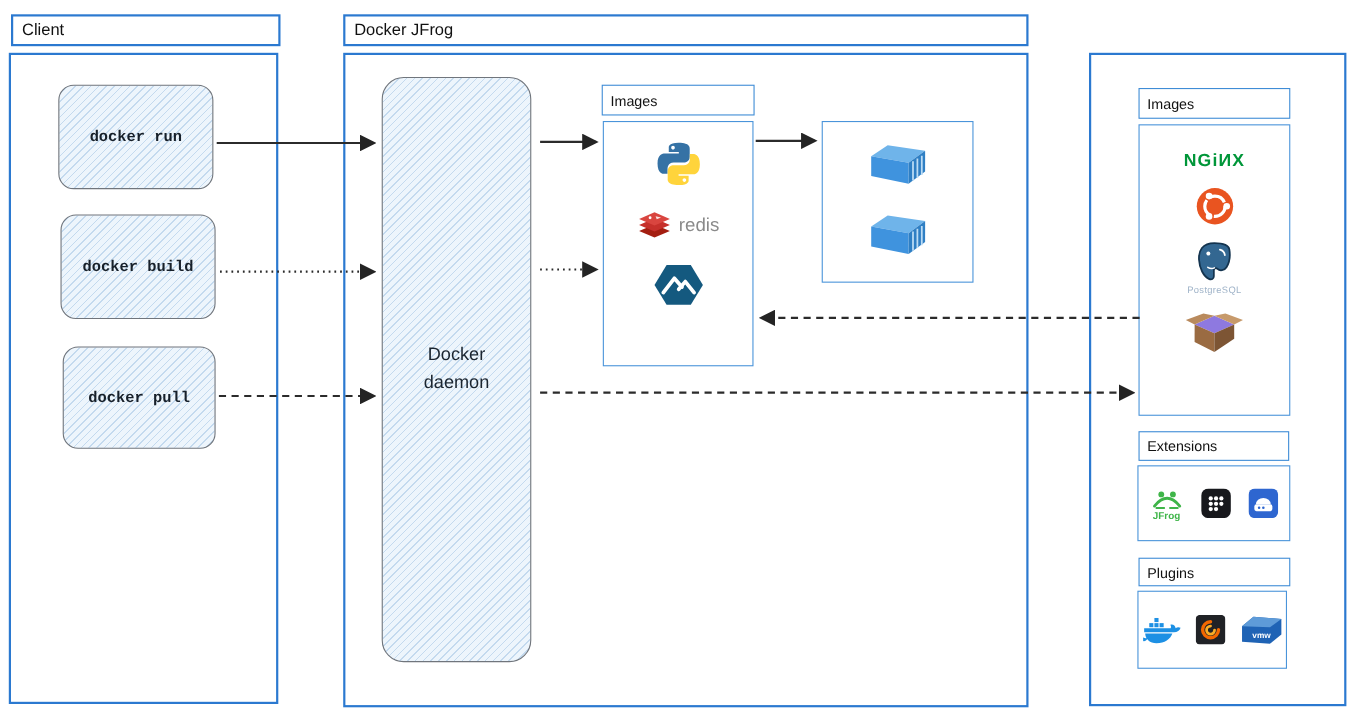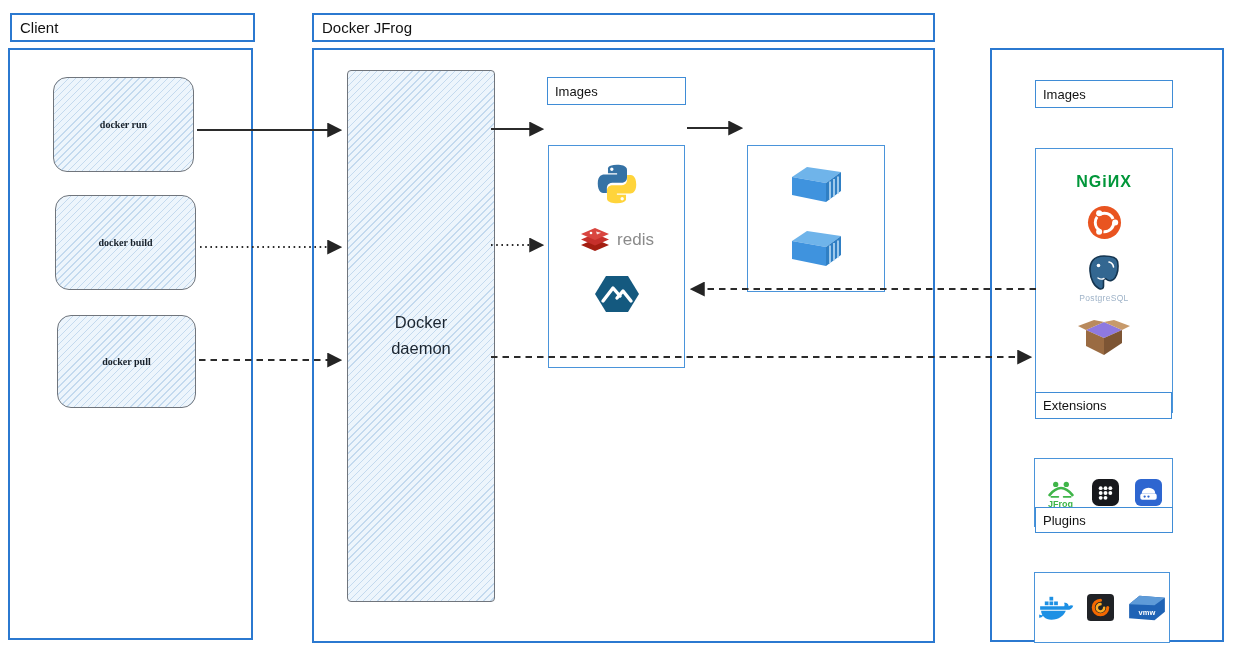--- a/index.html
+++ b/index.html
@@ -4,29 +4,29 @@
 <style>
   * { margin:0; padding:0; box-sizing:border-box; }
   html,body { background:#ffffff; font-family:"Liberation Sans", sans-serif; }
   #canvas { position:relative; width:1233px; height:651px; background:#fff; overflow:hidden; }
 
   .frame      { position:absolute; border:2px solid #2b79d0; background:#fff; }
   .titlebox   { position:absolute; border:2px solid #2b79d0; background:#fff;
                 font-size:15px; color:#111; display:flex; align-items:center; padding-left:8px; }
   .subtitle   { position:absolute; border:1.6px solid #3f8cd6; background:#fff;
                 font-size:13px; color:#111; display:flex; align-items:center; padding-left:7px; }
-  .subbox     { position:absolute; border:1.6px solid #4a94da; background:#fff;margin-top:35px; }
+  .subbox     { position:absolute; border:1.6px solid #4a94da; background:#fff; }
 
   .sketch { position:absolute;
             background-color:#edf5fc;
             background-image:repeating-linear-gradient(135deg, rgba(108,160,210,0.32) 0px,
                              rgba(108,160,210,0.32) 1px, transparent 1px, transparent 5px);
             border:1.6px solid #70757c; border-radius:14px;
             display:flex; align-items:center; justify-content:center; }
-  .cmd-label { font-family:Liberation Serif, serif; font-size:10px; font-weight:600; color:#17202a; }
+  .cmd-label { font-family:Liberation Mono, monospace; font-size:14px; font-weight:600; color:#17202a; }
   .daemon-label { font-size:16.5px; color:#1b2530; text-align:center; line-height:1.55; width:90px; }
 
   .col { display:flex; flex-direction:column; align-items:center; }
   .row { display:flex; flex-direction:row; align-items:center; justify-content:center; }
 
   .redis-row { display:flex; align-items:center; gap:6px; }
   .redis-text { font-size:17px; color:#8a8a8a; }
   .nginx-word { font-size:16px; font-weight:800; color:#009639; letter-spacing:1px; }
   .pg-label { font-size:8.5px; color:#9fb3c8; margin-top:1px; letter-spacing:0.3px; }
   .jfrog-label { font-size:9px; font-weight:700; color:#3fb549; line-height:1; }
@@ -51,21 +51,21 @@
   </div>
   <div class="sketch" style="left:57px;top:315px;width:139px;height:93px">
     <span class="cmd-label">docker pull</span>
   </div>
 
   <div class="titlebox" style="left:312px;top:13px;width:623px;height:29px">
     <span>Docker JFrog</span>
   </div>
   <div class="frame" style="left:312px;top:48px;width:623px;height:595px"></div>
 
-  <div class="sketch" style="left:347px;top:70px;width:148px;height:532px;border-radius:4px">
+  <div class="sketch" style="left:347px;top:70px;width:136px;height:532px;border-radius:20px">
     <div class="daemon-label">Docker daemon</div>
   </div>
 
   <div class="subtitle" style="left:547px;top:77px;width:139px;height:28px">
     <span>Images</span>
   </div>
   <div class="subbox col" style="left:548px;top:110px;width:137px;height:223px;padding-top:16px;gap:20px">
 
     <svg width="44" height="44" viewBox="0 0 40 40">
       <defs>

